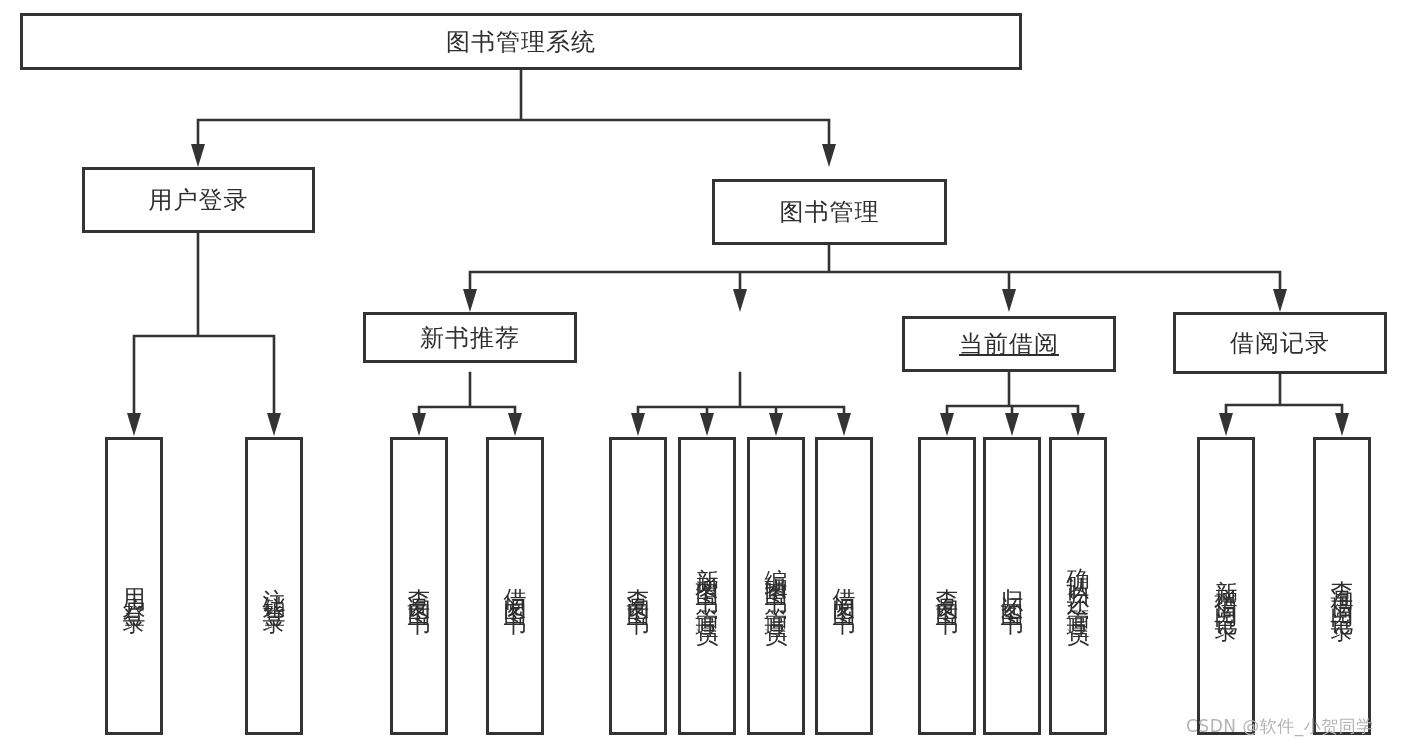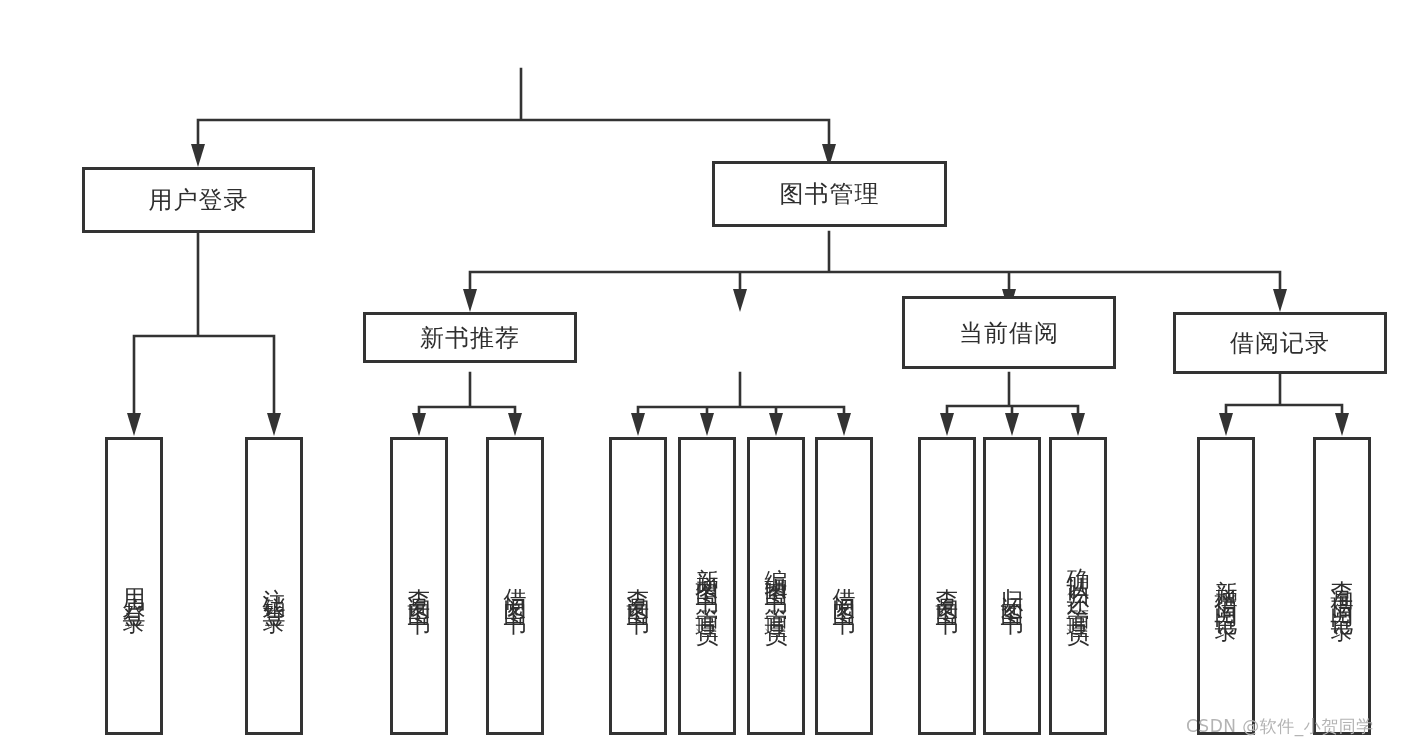--- a/index.html
+++ b/index.html
@@ -108,26 +108,27 @@
       <polygon points="769,413 783,413 776,436"></polygon>
       <polygon points="837,413 851,413 844,436"></polygon>
       <polygon points="940,413 954,413 947,436"></polygon>
       <polygon points="1005,413 1019,413 1012,436"></polygon>
       <polygon points="1071,413 1085,413 1078,436"></polygon>
       <polygon points="1219,413 1233,413 1226,436"></polygon>
       <polygon points="1335,413 1349,413 1342,436"></polygon>
     </g>
   </svg>
 
+  <div class="node" style="left:20px; top:13px; width:1002px; height:57px;">图书管理系统</div>
 
   <div class="node" style="left:82px; top:167px; width:233px; height:66px;">用户登录</div>
-  <div class="node" style="left:712px; top:161px; width:235px; height:66px;">图书管理</div>
+  <div class="node" style="left:712px; top:179px; width:235px; height:66px;">图书管理</div>
 
   <div class="node" style="left:363px; top:312px; width:214px; height:51px;">新书推荐</div>
-  <div class="node" style="left:902px; top:296px; width:214px; height:73px;">当前借阅</div>
+  <div class="node" style="left:902px; top:316px; width:214px; height:56px;text-decoration:underline;">当前借阅</div>
   <div class="node" style="left:1173px; top:312px; width:214px; height:62px;">借阅记录</div>
 
   <div class="leaf" style="left:105px;">
     <span class="vtext">用户登录</span>
   </div>
   <div class="leaf" style="left:245px;">
     <span class="vtext">注销登录</span>
   </div>
 
   <div class="leaf" style="left:390px;">

